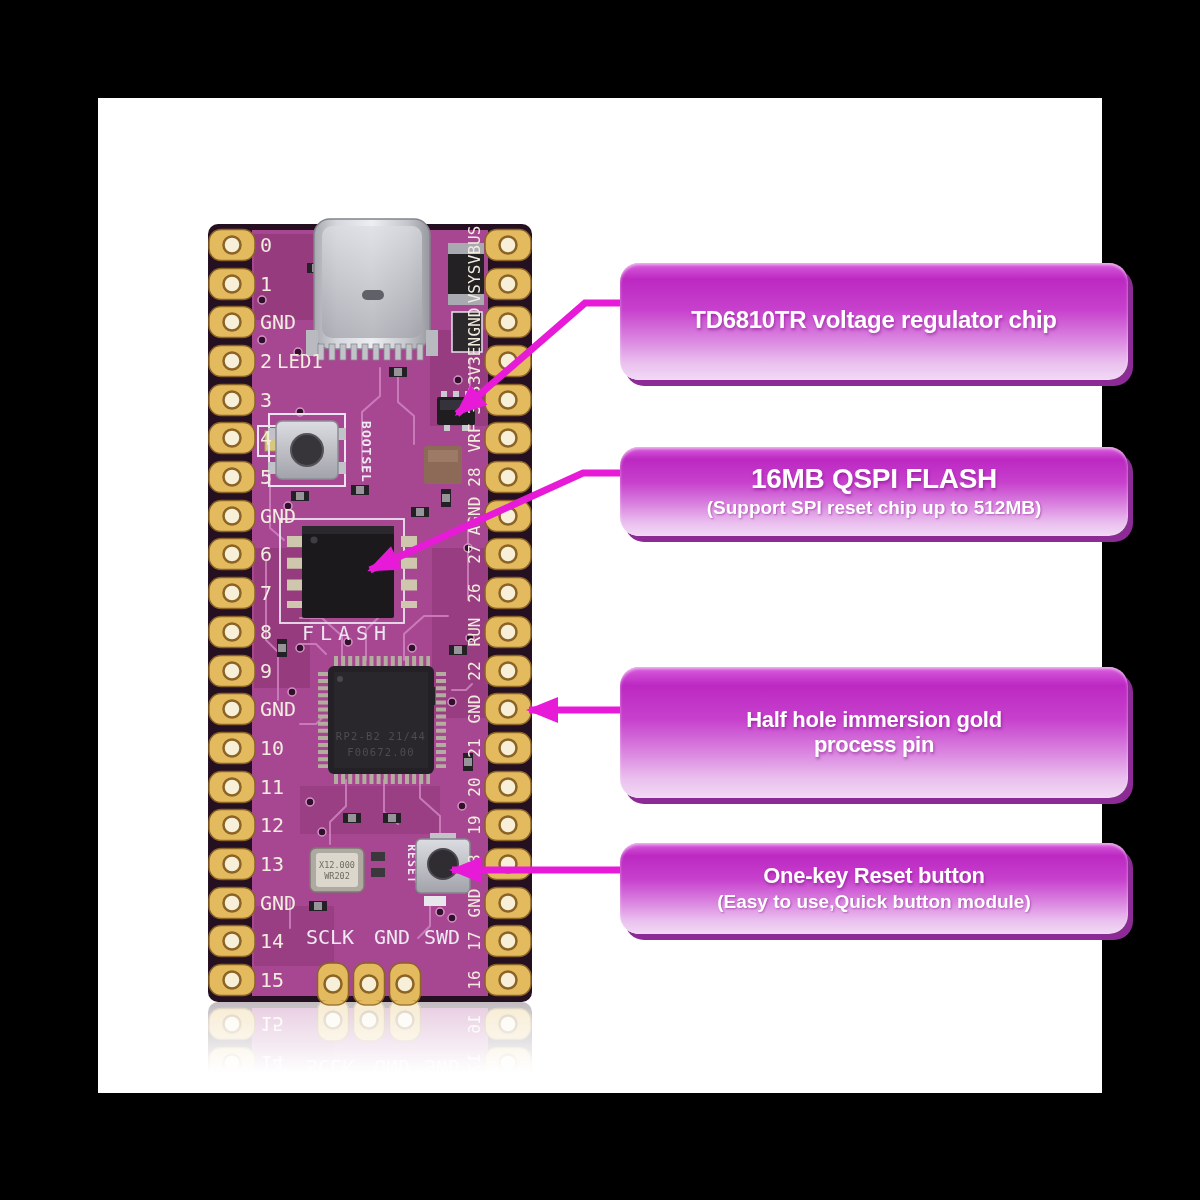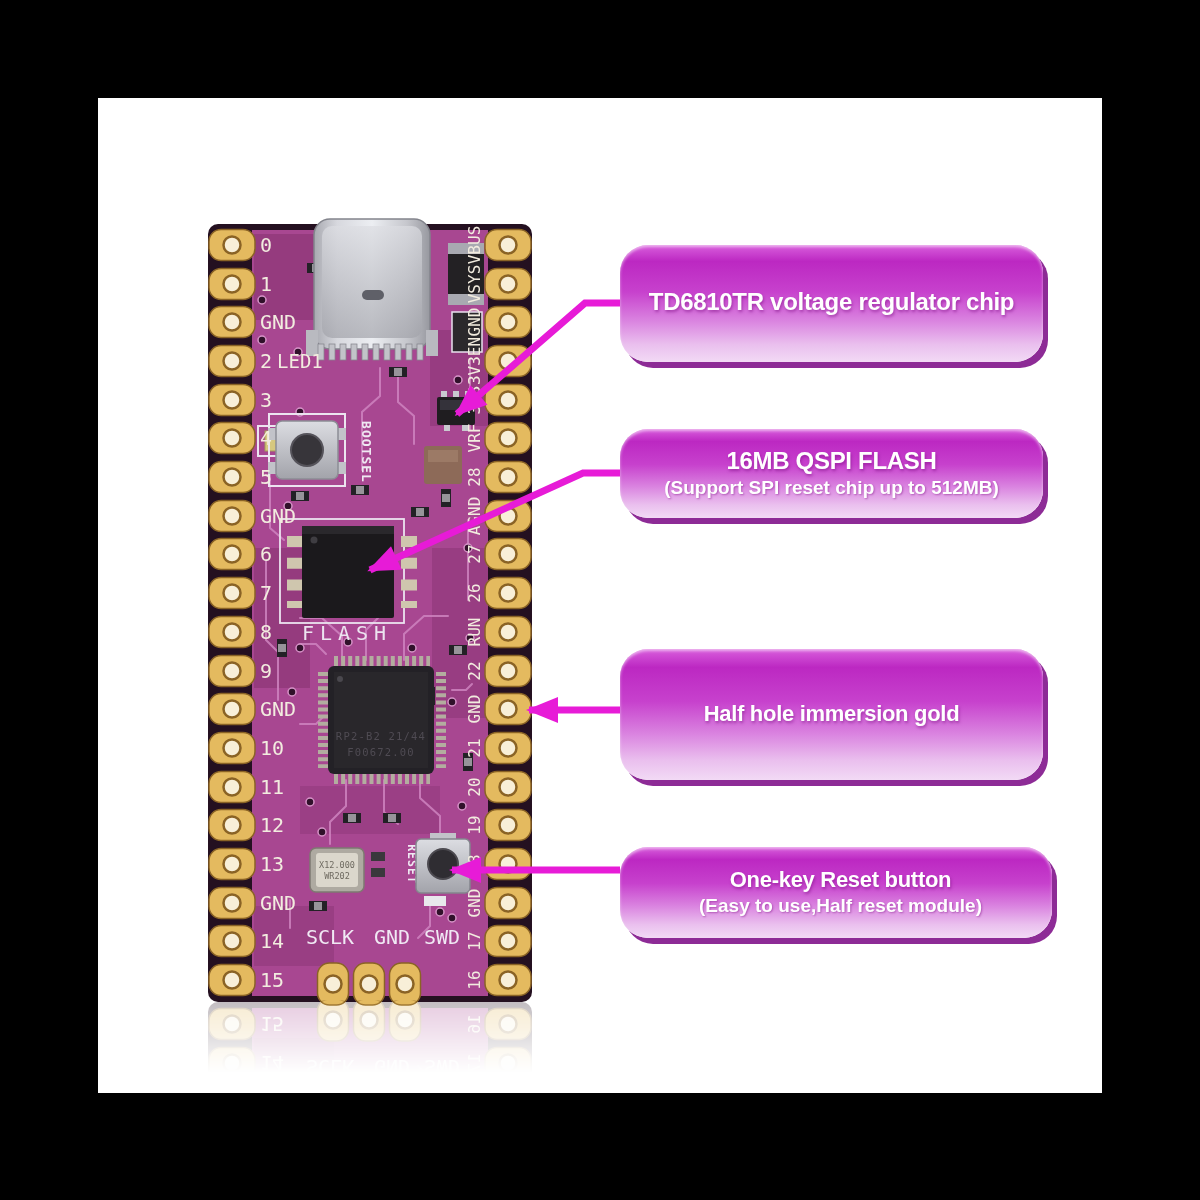--- a/index.html
+++ b/index.html
@@ -10,33 +10,33 @@
     position:relative;
     overflow:hidden;
   }
   .stage{position:absolute;left:0;top:0;width:1200px;height:1200px;}
   .canvas-white{
     position:absolute;left:98px;top:98px;width:1004px;height:995px;
     background:#ffffff;
   }
   #pcb-art{position:absolute;left:0;top:0;width:1200px;height:1200px;}
   .callout{
-    position:absolute;left:620px;width:423px;
-    border-radius:28px;
+    position:absolute;left:620px;width:508px;
+    border-radius:19px;
     background:linear-gradient(180deg,#d95fdd 0%,#bc28c2 14%,#c741cd 40%,#da84e0 65%,#eabfee 85%,#f2daf5 100%);
     box-shadow:5px 6px 0 #8d2b96, inset 0 2px 3px rgba(255,255,255,.55);
     display:flex;flex-direction:column;align-items:center;justify-content:center;
-    text-align:center;color:#fff;
+    text-align:center;color:#fff;margin-top:18px;
   }
   .c-title{font-weight:bold;font-size:22px;line-height:1.1;white-space:nowrap;
     text-shadow:1px 2px 3px rgba(120,10,125,.5);letter-spacing:-0.3px;}
   .c-sub{font-weight:bold;font-size:19px;line-height:1.15;margin-top:3px;white-space:nowrap;
     text-shadow:1px 1px 2px rgba(120,10,125,.45);}
   .callout.c1 .c-title{font-size:24px;}
-  .callout.c2 .c-title{font-size:24px;}
+  .callout.c2 .c-title{font-size:28px;}
   .callout.c3 .c-sub{font-size:18px;}
   .line{display:block;}
   text{font-family:"DejaVu Sans Mono", monospace;}
 </style>
 </head>
 <body>
 
 <div class="stage">
   <div class="canvas-white"></div>
 
@@ -380,24 +380,25 @@
       <span class="line">16MB QSPI FLASH</span>
     </div>
     <div class="c-sub">
       <span class="line">(Support SPI reset chip up to 512MB)</span>
     </div>
   </div>
 
   <div class="callout c3" style="top:649px;height:131px;">
     <div class="c-title">
       <span class="line">Half hole immersion gold</span>
+      <span class="line">process pin</span>
     </div>
   </div>
 
-  <div class="callout c4" style="top:847px;height:91px;padding-left:9px;">
+  <div class="callout c4" style="top:825px;height:91px;">
     <div class="c-title">
       <span class="line">One-key Reset button</span>
     </div>
     <div class="c-sub">
-      <span class="line">(Easy to use,Half reset module)</span>
+      <span class="line">(Easy to use,Quick button module)</span>
     </div>
   </div>
 </div>
 
 </body></html>

